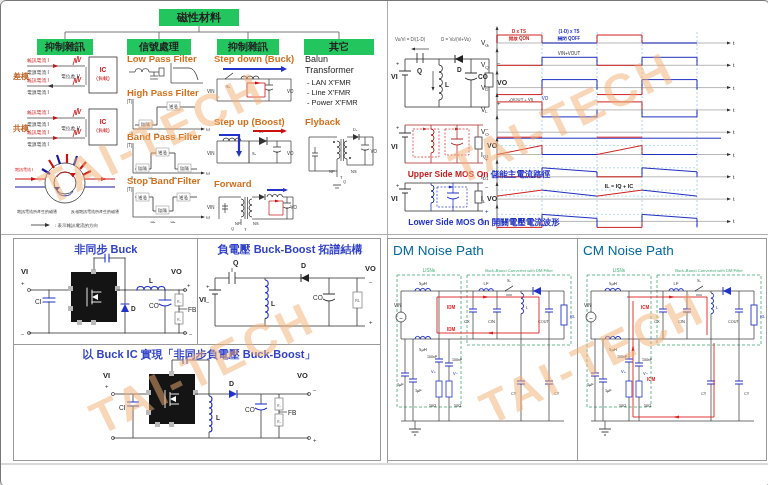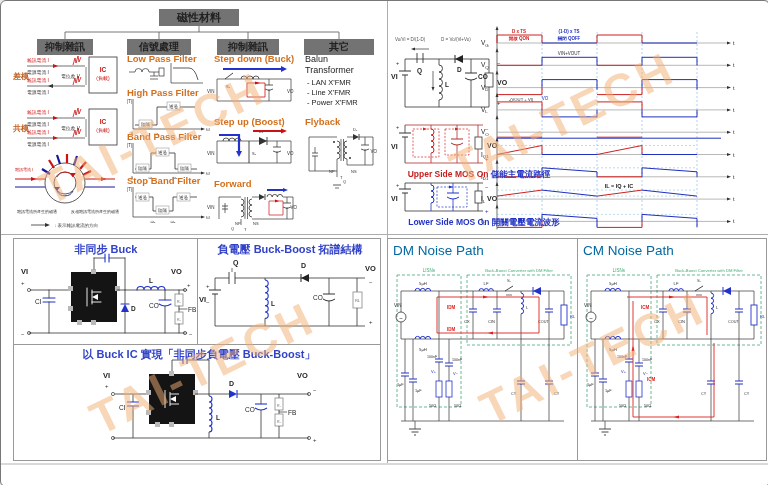--- a/index.html
+++ b/index.html
@@ -5,21 +5,21 @@
   html,body{margin:0;padding:0;background:#e8e8e8}
   .page{position:relative;width:768px;height:485px;background:#fff;border:1px solid #777;
         border-radius:6px;overflow:hidden;
         font-family:"Liberation Sans","DejaVu Sans",sans-serif;color:#222}
   .vline{position:absolute;left:386px;top:0;width:1px;height:462px;background:#adadad}
   .hline{position:absolute;left:0;top:233px;width:768px;height:1px;background:#adadad}
   .pageline{position:absolute;left:0;top:462px;width:768px;height:2px;background:#d9d9d9}
   .watermark{position:absolute;color:#f2ae74;opacity:.5;font-weight:bold;font-size:46px;
              letter-spacing:4px;transform:rotate(-26deg);pointer-events:none;white-space:nowrap;z-index:6}
   svg{position:absolute;overflow:visible}
-  .fc-box{position:absolute;background:#737373;color:#222;font-weight:bold;text-align:center;z-index:2}
+  .fc-box{position:absolute;background:#22c55e;color:#222;font-weight:bold;text-align:center;z-index:2}
   .fc-root{left:158px;top:8px;width:80px;height:17px;font-size:11px;line-height:17px}
   .fc-cat{top:38px;height:16px;font-size:10px;line-height:16px}
   .tr-title{position:absolute;left:388px;top:4px;width:376px;text-align:center;
             font-size:19px;font-weight:500;color:#111;z-index:2}
   .tr-cap{position:absolute;z-index:2;text-align:center;font-weight:bold;font-size:8.5px;white-space:nowrap}
   .cap-red{color:#c62121}
   .cap-blue{color:#2334c4}
   .bl-box{position:absolute;left:12px;top:237px;width:368px;height:223px;border:1px solid #999;box-sizing:border-box}
   .bl-div-v{position:absolute;left:196px;top:237px;width:1px;height:107px;background:#999}
   .bl-div-h{position:absolute;left:12px;top:343px;width:368px;height:1px;background:#999}

